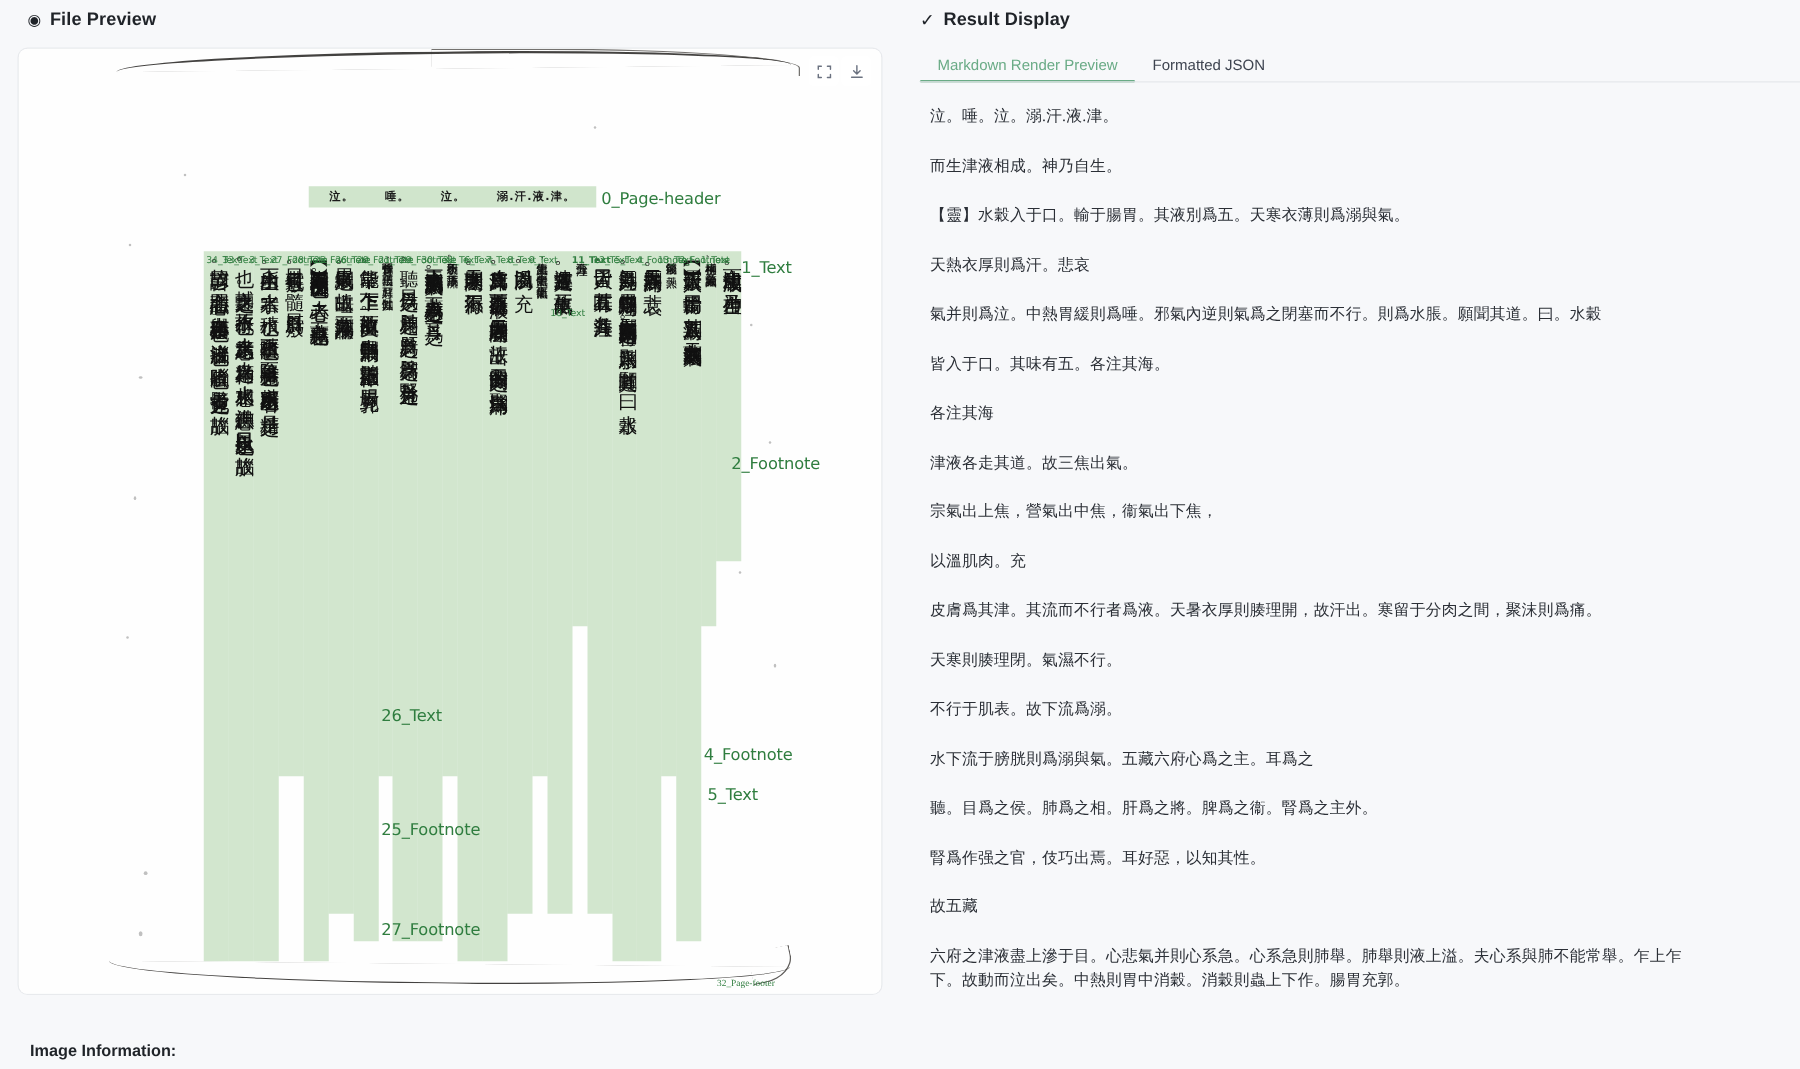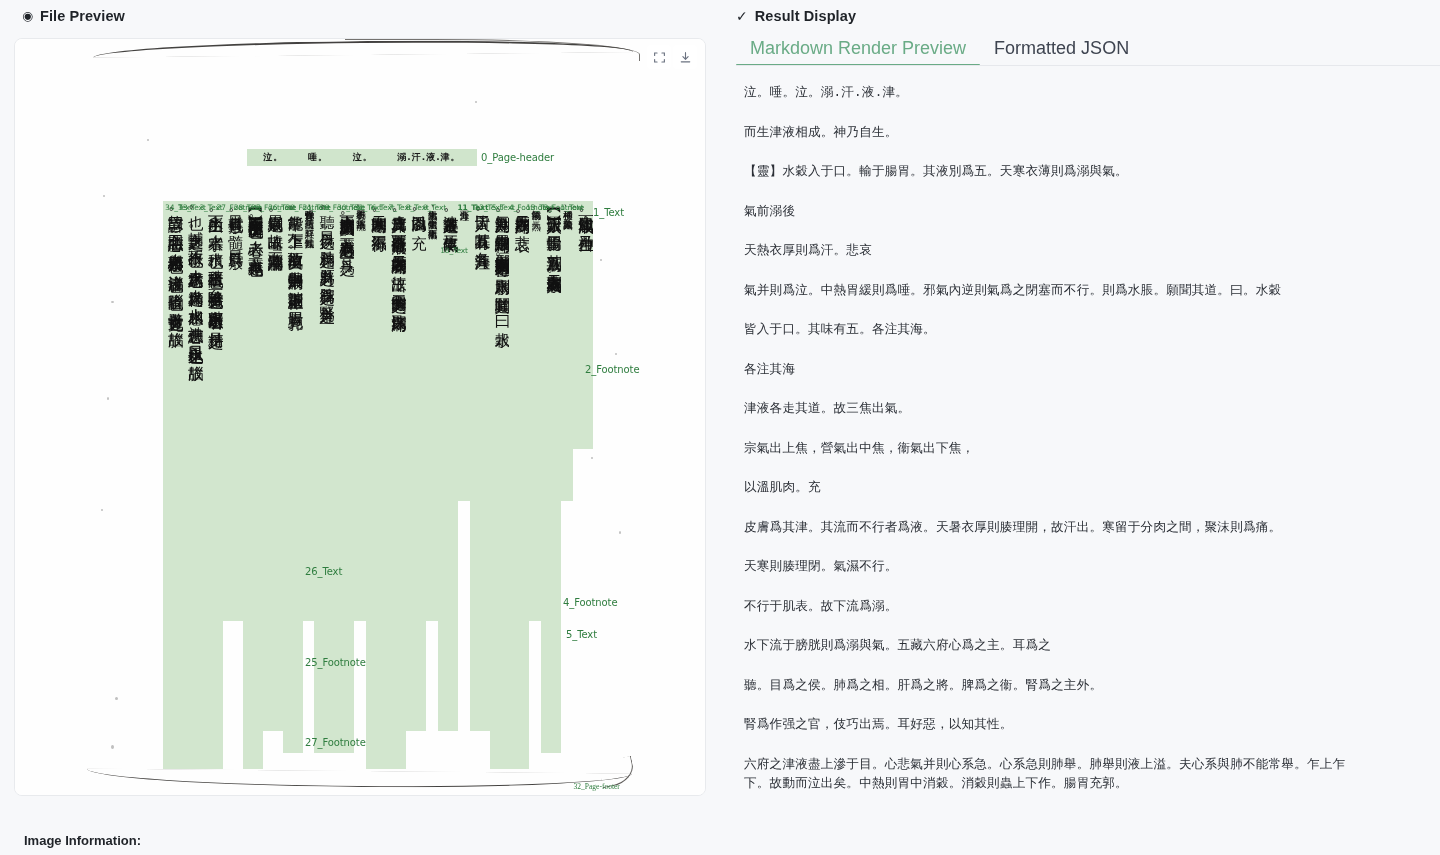--- a/index.html
+++ b/index.html
@@ -184,21 +184,21 @@
   
   .rtag {
     position: absolute;
     font-family: "DejaVu Sans", sans-serif;
     font-size: 7.5px;
     color: #2f7d3f;
     white-space: nowrap;
     letter-spacing: -.1px;
     z-index: 12;
   }
-  .rtag.big { font-size: 10px; color: #2f7d3f; }
+  .rtag.big { font-size: 13px; color: #2f7d3f; }
 
   
   .pg-footer {
     position: absolute;
     left: 535px; top: 740px;
     height: 15px;
     display: flex;
     align-items: center;
     z-index: 14;
   }
@@ -240,21 +240,21 @@
   .tabs {
     position: relative;
     height: 30px;
     display: flex;
     align-items: flex-end;
     gap: 0px;
     padding-left: 8px;
     margin-top: 4px;
   }
   .tab {
-    font-size: 18px;
+    font-size: 12px;
     padding: 0 14px 7px 14px;
     cursor: pointer;
     color: #3e4450;
     position: relative;
     white-space: nowrap;
     margin-top: 16px;
   }
   .tab.active { color: #6aab86; }
   .tab.active::after {
     content: "";
@@ -272,21 +272,21 @@
     background: #e6e8ec;
   }
 
   .md-body {
     position: relative;
     padding: 18px 94px 0 16px;
     height: 790px;
     overflow: hidden;
   }
   .md-p {
-    font-family: Liberation Mono, monospace;
+    font-family: Liberation Serif, serif;
     font-size: 12.6px;
     line-height: 1.55;
     color: #2b2f36;
     margin-bottom: 20px;
     letter-spacing: .2px;
   }
 
   .watermark {
     position: absolute;
     right: 28px;
@@ -439,33 +439,33 @@
 
     <div class="tabs">
       <div class="tab active">Markdown Render Preview</div>
       <div class="tab">Formatted JSON</div>
     </div>
 
     <div class="md-body" id="mdbody">
         <div class="md-p">泣。唾。泣。溺.汗.液.津。</div>
         <div class="md-p">而生津液相成。神乃自生。</div>
         <div class="md-p">【靈】水穀入于口。輸于腸胃。其液別爲五。天寒衣薄則爲溺與氣。</div>
-        <div class="md-p">氣前溺後</div>
         <div class="md-p">天熱衣厚則爲汗。悲哀</div>
         <div class="md-p">氣并則爲泣。中熱胃緩則爲唾。邪氣內逆則氣爲之閉塞而不行。則爲水脹。願聞其道。曰。水穀</div>
         <div class="md-p">皆入于口。其味有五。各注其海。</div>
         <div class="md-p">各注其海</div>
         <div class="md-p">津液各走其道。故三焦出氣。</div>
         <div class="md-p">宗氣出上焦，營氣出中焦，衞氣出下焦，</div>
         <div class="md-p">以溫肌肉。充</div>
         <div class="md-p">皮膚爲其津。其流而不行者爲液。天暑衣厚則腠理開，故汗出。寒留于分肉之間，聚沫則爲痛。</div>
         <div class="md-p">天寒則腠理閉。氣濕不行。</div>
         <div class="md-p">不行于肌表。故下流爲溺。</div>
         <div class="md-p">水下流于膀胱則爲溺與氣。五藏六府心爲之主。耳爲之</div>
         <div class="md-p">聽。目爲之侯。肺爲之相。肝爲之將。脾爲之衞。腎爲之主外。</div>
         <div class="md-p">腎爲作强之官，伎巧出焉。耳好惡，以知其性。</div>
+        <div class="md-p">故五藏</div>
         <div class="md-p">六府之津液盡上滲于目。心悲氣并則心系急。心系急則肺舉。肺舉則液上溢。夫心系與肺不能常舉。乍上乍下。故動而泣出矣。中熱則胃中消穀。消穀則蟲上下作。腸胃充郭。</div>
       </div>
 
   </div>
 
   <div class="divider-v"></div>
 </div>
 
 </body></html>

